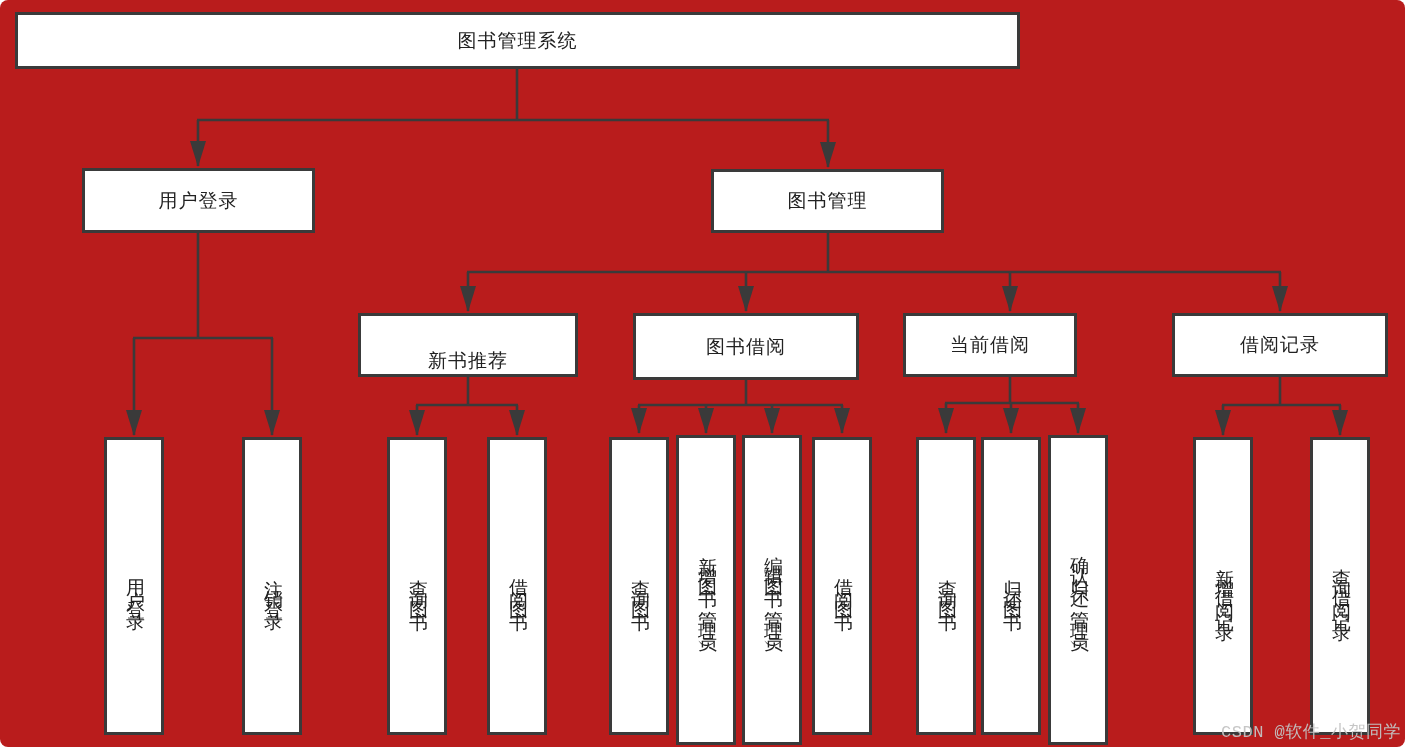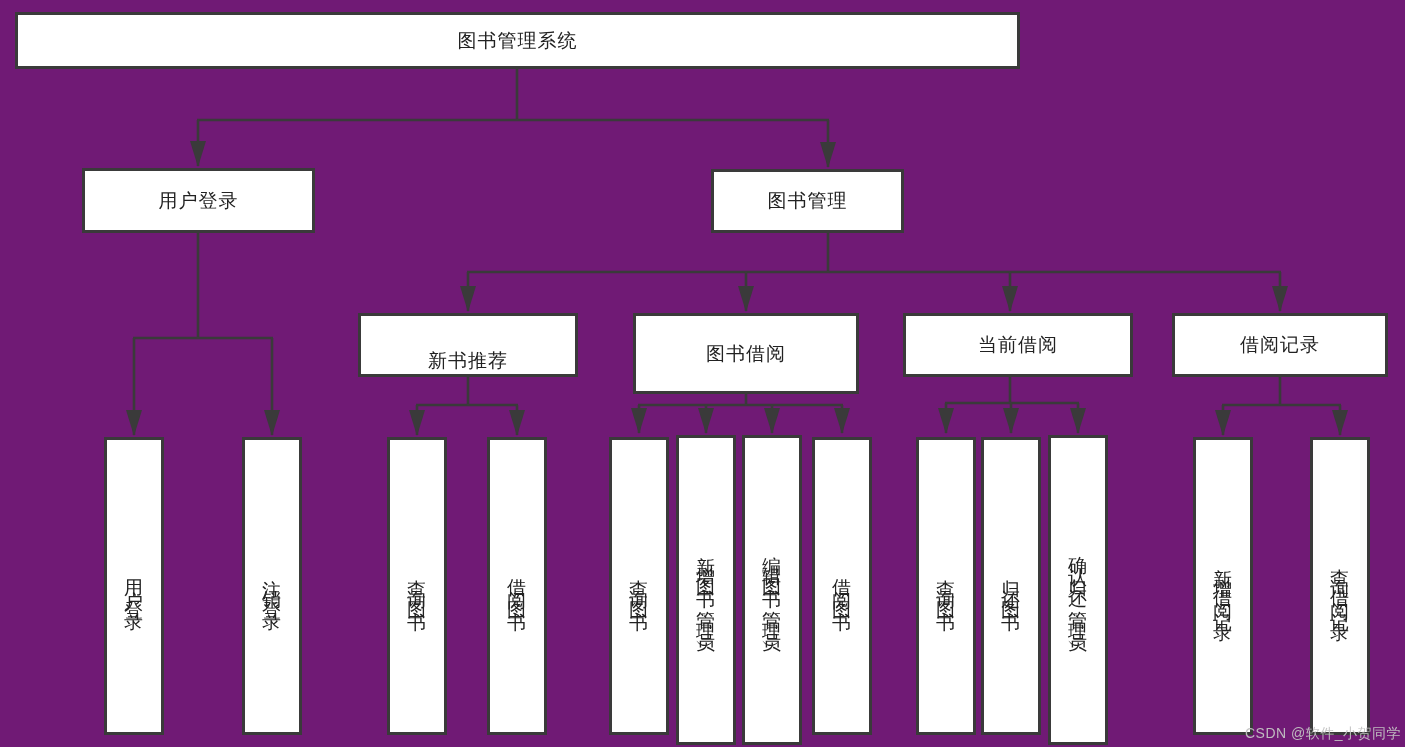--- a/index.html
+++ b/index.html
@@ -1,44 +1,45 @@
 <!DOCTYPE html>
 <html><head>
 <meta charset="utf-8">
 <style>
   html,body{margin:0;padding:0;background:#ffffff;}
   .stage{
     position:relative;
     width:1405px;height:747px;
-    background:#701a75;
-    font-family:Liberation Sans, sans-serif;
+    background:#b91c1c;
+    font-family:Liberation Mono, monospace;
     overflow:hidden;
+    border-radius:8px;
   }
   .connectors{position:absolute;left:0;top:0;z-index:1;}
   .connectors line{stroke:#3a3a3a;stroke-width:2.6;}
   .node{
     position:absolute;
     box-sizing:border-box;
     background:#ffffff;
     border:3px solid #3a3a3a;
     display:flex;align-items:center;justify-content:center;
     color:#222222;
     font-size:19px;
     z-index:2;
     letter-spacing:1px;
   }
   
   .n-root{left:15px;top:12px;width:1005px;height:57px;}
   
   .n-l2a{left:82px;top:168px;width:233px;height:65px;}
-  .n-l2b{left:711px;top:169px;width:193px;height:64px;text-align:center;}
+  .n-l2b{left:711px;top:169px;width:233px;height:64px;text-align:center;}
   
   .n-l3a{left:358px;top:313px;width:220px;height:64px;align-items:flex-end;}
-  .n-l3b{left:633px;top:313px;width:226px;height:81px;}
-  .n-l3c{left:903px;top:313px;width:230px;height:64px;text-align:center;}
+  .n-l3b{left:633px;top:313px;width:226px;height:67px;}
+  .n-l3c{left:903px;top:313px;width:174px;height:64px;text-align:center;}
   .n-l3d{left:1172px;top:313px;width:216px;height:64px;text-align:right;}
   
   .leaf{width:60px;height:298px;top:437px;}
   .leaf.tall{top:435px;height:310px;}
   .leaf span{
     writing-mode:vertical-rl;
     text-orientation:mixed;
     letter-spacing:11px;
     line-height:1;
     font-size:19px;
@@ -47,21 +48,21 @@
   .lf-a1{left:104px;} .lf-a2{left:242px;}
   .lf-b1{left:387px;} .lf-b2{left:487px;}
   .lf-c1{left:609px;} .lf-c2{left:676px;} .lf-c3{left:742px;} .lf-c4{left:812px;}
   .lf-d1{left:916px;} .lf-d2{left:981px;} .lf-d3{left:1048px;}
   .lf-e1{left:1193px;} .lf-e2{left:1310px;}
   .watermark{
     position:absolute;
     right:4px;bottom:4px;
     z-index:3;
     color:rgba(195,195,195,0.95);
-    font-size:14px;
+    font-size:17px;
     letter-spacing:0.5px;
   }
 </style>
 </head>
 <body>
 
 <div class="stage">
 
   <svg class="connectors" width="1405" height="747" viewBox="0 0 1405 747">
     <defs>

